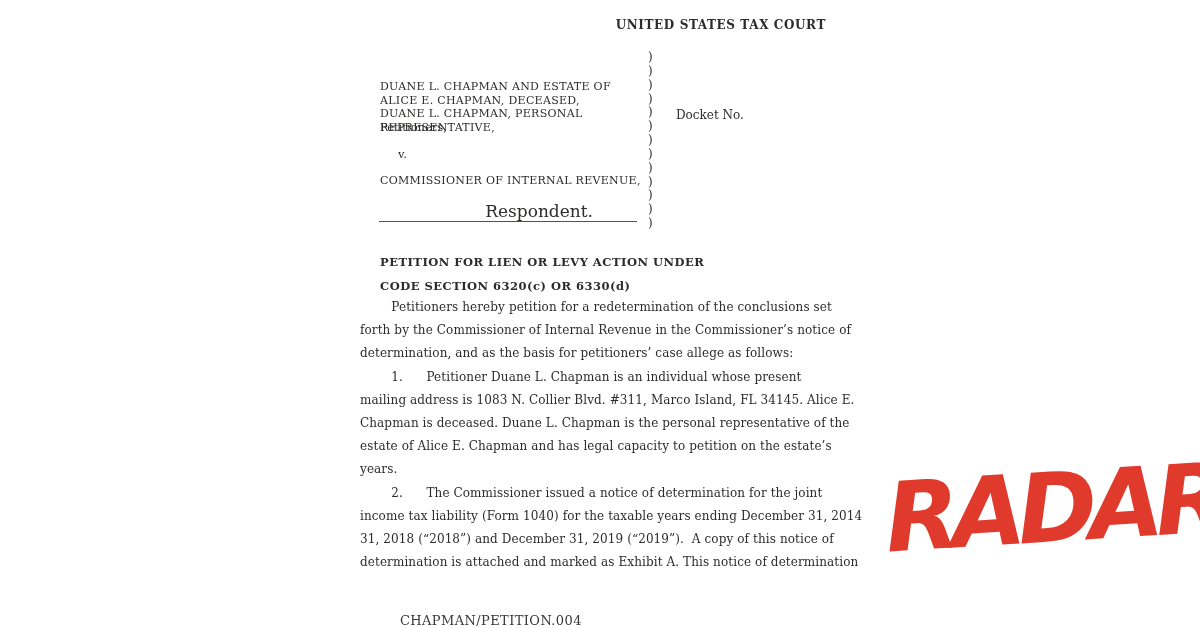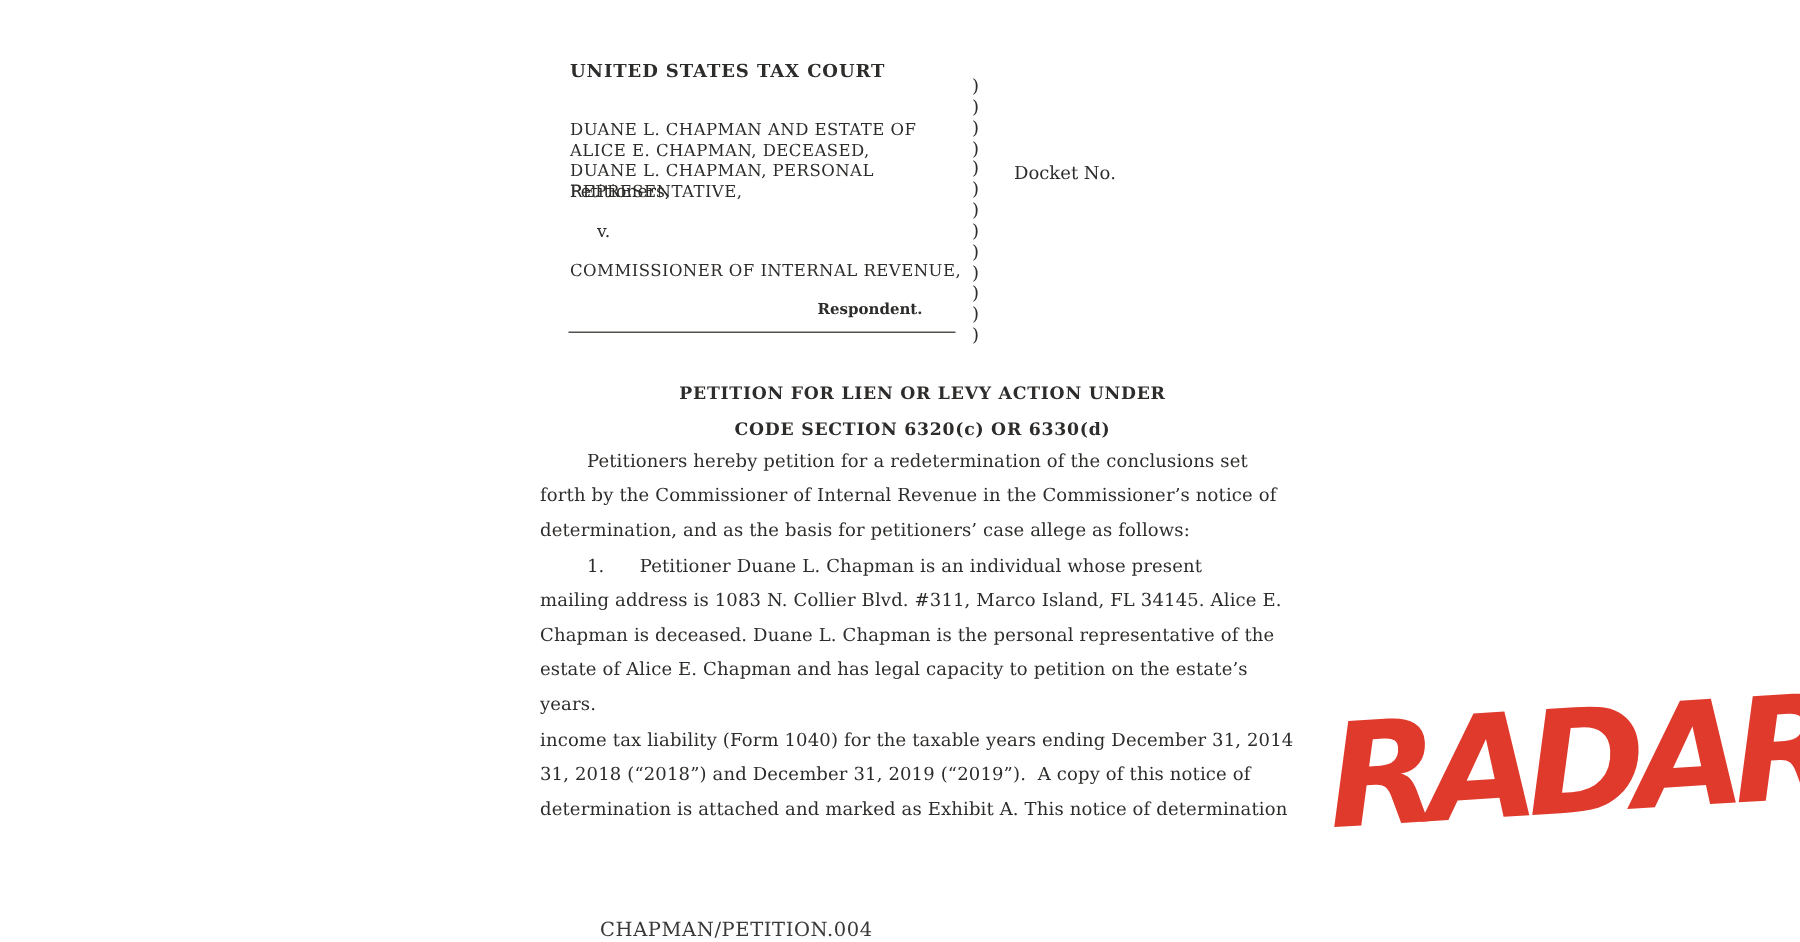--- a/index.html
+++ b/index.html
@@ -15,25 +15,24 @@
     overflow: hidden;
     font-family: "DejaVu Serif", serif;
     color: #2e2c2a;
   }
   
   .court-title {
     position: absolute;
     left: 380px;
     top: 18px;
     width: 446px;
-    text-align: left;
+    text-align: right;
     font-size: 12px;
     font-weight: bold;
     letter-spacing: 0.6px;
-    margin-top: 22px;
   }
   
   .petitioner-block {
     position: absolute;
     left: 380px;
     top: 54px;
     font-size: 11px;
     letter-spacing: 0.3px;
     margin-top: 26px;
   }
@@ -53,26 +52,25 @@
   }
   .respondent-name {
     position: absolute;
     left: 380px;
     top: 174px;
     font-size: 11px;
     letter-spacing: 0.3px;
   }
   .respondent-label {
     position: absolute;
-    left: 380px;
+    left: 358px;
     top: 201px;
     width: 235px;
     text-align: right;
-    font-size: 10px;
-    font-weight: bold;
+    font-size: 17px;
   }
   .caption-underline {
     position: absolute;
     left: 379px;
     top: 221px;
     width: 258px;
     border-bottom: 1px solid #55514d;
   }
   .paren-column {
     position: absolute;
@@ -86,21 +84,21 @@
     left: 676px;
     top: 108px;
     font-size: 12px;
   }
   
   .heading {
     position: absolute;
     left: 380px;
     top: 250px;
     width: 470px;
-    text-align: center;
+    text-align: left;
     font-size: 11.5px;
     font-weight: bold;
     letter-spacing: 0.5px;
   }
   .heading .h-line { line-height: 24px; }
   
   .body-text {
     position: absolute;
     left: 360px;
     top: 296px;
@@ -185,20 +183,21 @@
 
   <div class="body-text">
       <div class="line">        Petitioners hereby petition for a redetermination of the conclusions set</div>
       <div class="line">forth by the Commissioner of Internal Revenue in the Commissioner’s notice of</div>
       <div class="line">determination, and as the basis for petitioners’ case allege as follows:</div>
       <div class="line">        1.      Petitioner Duane L. Chapman is an individual whose present</div>
       <div class="line">mailing address is 1083 N. Collier Blvd. #311, Marco Island, FL 34145. Alice E.</div>
       <div class="line">Chapman is deceased. Duane L. Chapman is the personal representative of the</div>
       <div class="line">estate of Alice E. Chapman and has legal capacity to petition on the estate’s</div>
       <div class="line">years.</div>
+      <div class="line">        2.      The Commissioner issued a notice of determination for the joint</div>
       <div class="line">income tax liability (Form 1040) for the taxable years ending December 31, 2014</div>
       <div class="line">31, 2018 (“2018”) and December 31, 2019 (“2019”).  A copy of this notice of</div>
       <div class="line">determination is attached and marked as Exhibit A. This notice of determination</div>
     </div>
 
   <div class="footer-id">CHAPMAN/PETITION.004</div>
 
   <div class="radar-logo" style="color: rgb(224, 58, 44);">RADAR</div>
 
 </div>

